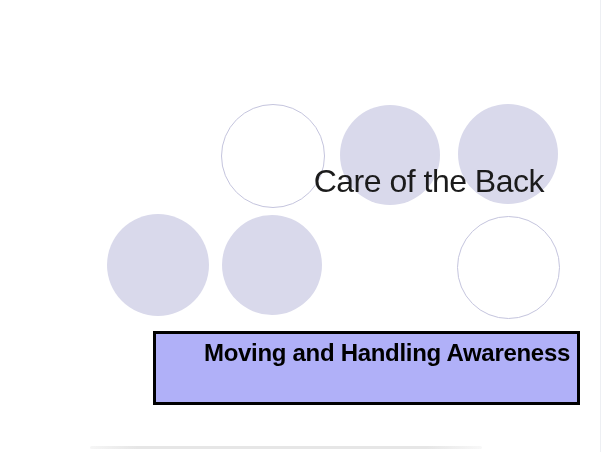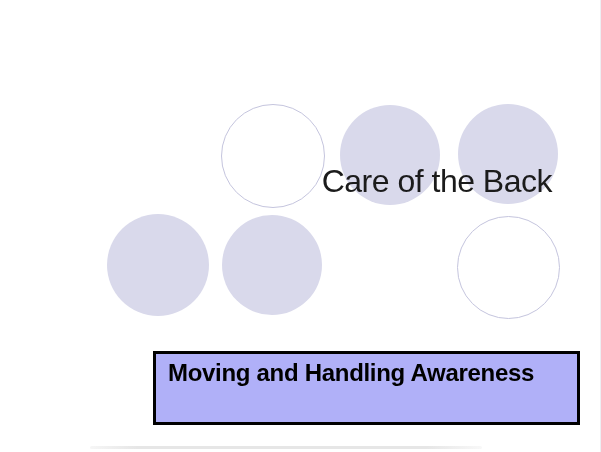--- a/index.html
+++ b/index.html
@@ -21,43 +21,43 @@
   .c1 { left: 221px; top: 104px; width: 104px; height: 104px; } 
   .c2 { left: 340px; top: 105px; width: 100px; height: 100px; } 
   .c3 { left: 458px; top: 104px; width: 100px; height: 100px; } 
   .c4 { left: 107px; top: 214px; width: 102px; height: 102px; } 
   .c5 { left: 222px; top: 215px; width: 100px; height: 100px; } 
   .c6 { left: 457px; top: 216px; width: 103px; height: 103px; } 
 
   .title {
     position: absolute;
     top: 165px;
-    right: 48px;
+    right: 56px;
     font-size: 32px;
     font-weight: 400;
     letter-spacing: -0.5px;
     color: #1b1b1b;
     white-space: nowrap;
     line-height: 1;
     text-align: center;
   }
 
   .subtitle-box {
     position: absolute;
     left: 153px;
     top: 331px;
     width: 427px;
     height: 74px;
     background: var(--box-fill, #b0b0f8);
     border: 3px solid var(--box-border, #000000);
     box-sizing: border-box;
     display: flex;
+    justify-content: flex-end;
     align-items: flex-start;
-    padding: 4px 7px 0 12px;
-    margin-top: 20px;
+    padding: 4px 7px 0 0;
   }
   .subtitle-text {
     font-size: 24px;
     font-weight: bold;
     letter-spacing: -0.3px;
     color: #000000;
     white-space: nowrap;
     line-height: 1.25;
   }
 

